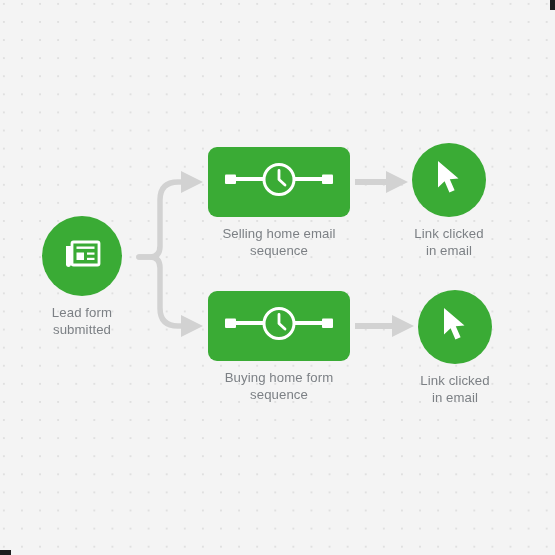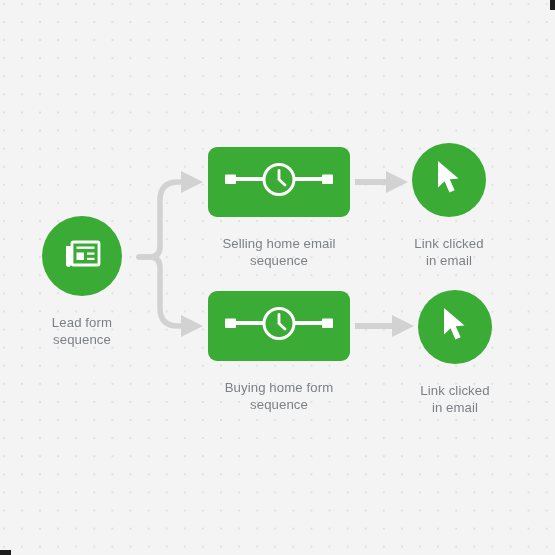--- a/index.html
+++ b/index.html
@@ -45,21 +45,21 @@
   .rect-node-shape {
     width: 142px;
     height: 70px;
     border-radius: 9px;
     background: #3aab35;
     display: flex;
     align-items: center;
     justify-content: center;
   }
   .node-label {
-    margin-top: 18px;
+    margin-top: 8px;
     font-size: 13.2px;
     line-height: 17px;
     color: #7c8085;
     text-align: center;
     letter-spacing: 0.1px;
     white-space: pre-line;
   }
   .corner-mark {
     position: absolute;
     background: #1d1d1d;
@@ -119,21 +119,21 @@
           <path d="M5 13 h5 v19 a2.6 2.6 0 0 1 -5 0 z" fill="#ffffff"></path>
           <rect x="11" y="9" width="27" height="23" rx="1.6" fill="none" stroke="#ffffff" stroke-width="2.8"></rect>
           <rect x="15.5" y="13.5" width="18" height="2.4" fill="#ffffff"></rect>
           <rect x="15.5" y="19.5" width="7.5" height="7.5" fill="#ffffff"></rect>
           <rect x="26" y="19.5" width="7.5" height="2.2" fill="#ffffff"></rect>
           <rect x="26" y="24.8" width="7.5" height="2.2" fill="#ffffff"></rect>
         </svg>
       </span>
     </div>
     <div class="node-label">Lead form
-sequence</div>
+submitted</div>
   </div>
 
   <div class="node" style="left:208px; top:147px;">
     <div class="rect-node-shape">
       <span>
         <svg width="112" height="36" viewBox="0 0 112 36" xmlns="http://www.w3.org/2000/svg">
           <rect x="6" y="15" width="100" height="4" fill="#ffffff"></rect>
           <rect x="2" y="12.5" width="11" height="9.5" rx="1" fill="#ffffff"></rect>
           <rect x="99" y="12.5" width="11" height="9.5" rx="1" fill="#ffffff"></rect>
           <circle cx="56" cy="17.5" r="15" fill="#3aab35" stroke="#ffffff" stroke-width="3"></circle>

